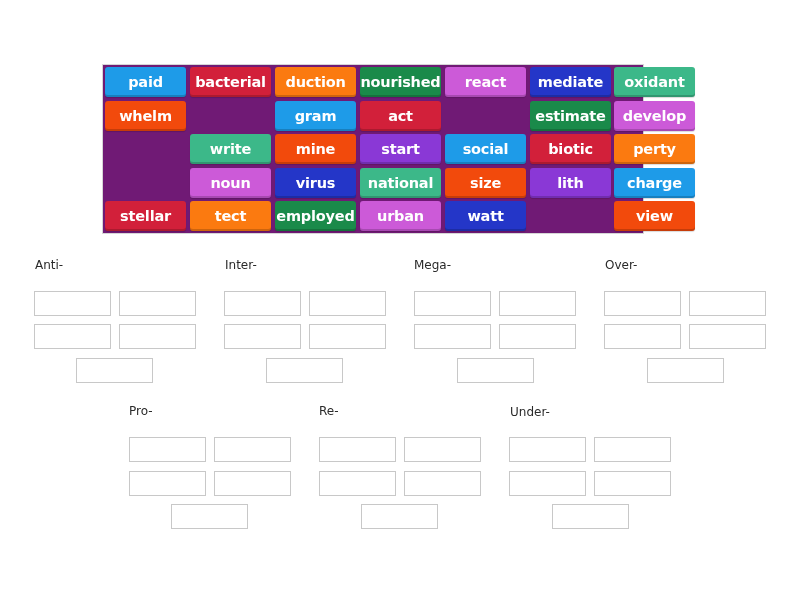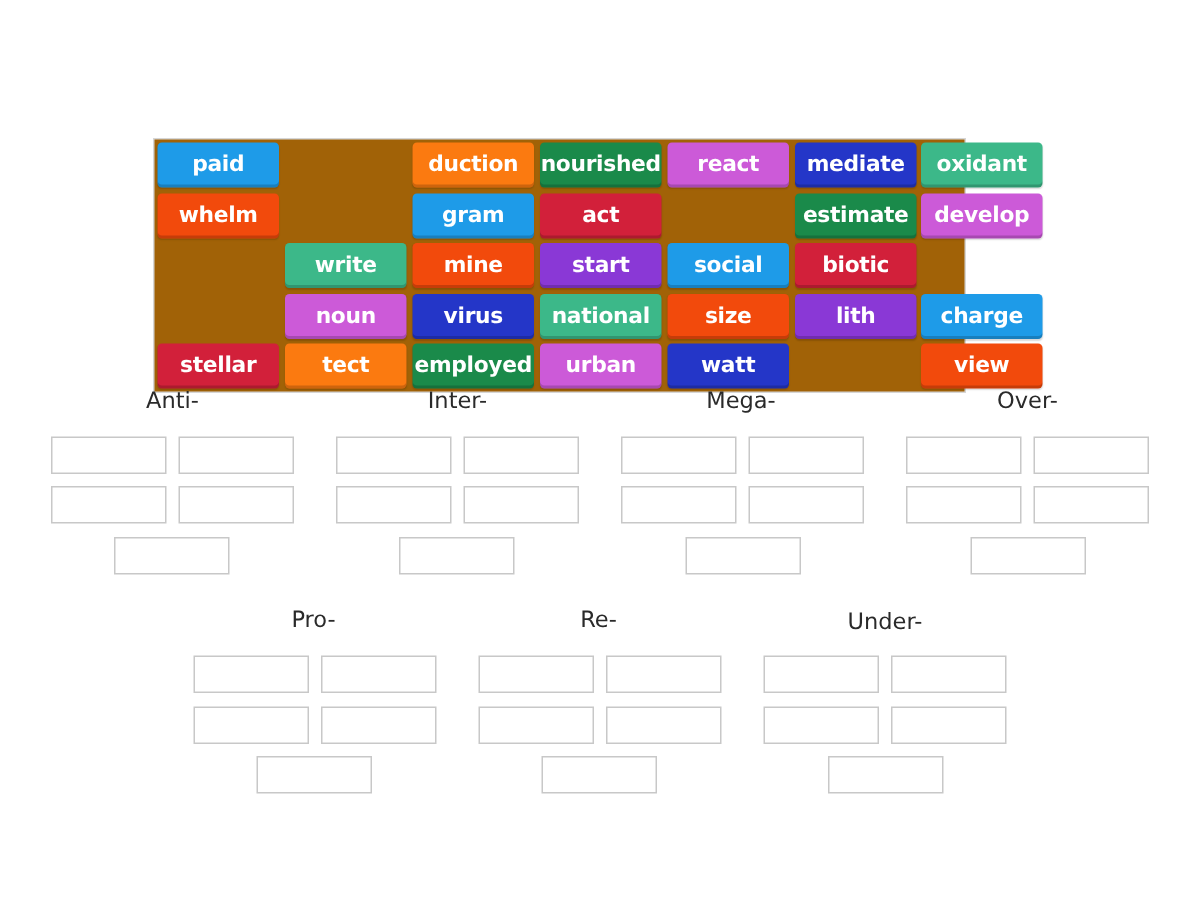--- a/index.html
+++ b/index.html
@@ -1,53 +1,55 @@
 <!DOCTYPE html>
 <html><head>
 <meta charset="utf-8">
 <style>
   html, body { margin: 0; padding: 0; background: #ffffff; }
   body { width: 800px; height: 600px; position: relative; overflow: hidden;
          font-family: "DejaVu Sans", "Liberation Sans", sans-serif; }
   .bank { position: absolute; left: 102px; top: 64px; width: 542px; height: 170px;
-          border: 1px solid #d6d6d6; background: #a16207; box-sizing: border-box; margin-top: 28px; }
+          border: 1px solid #d6d6d6; background: #701a75; box-sizing: border-box; }
   .tile { position: absolute; width: 81px; height: 30px; border-radius: 3px;
           color: #ffffff; font-weight: bold; font-size: 14.5px; letter-spacing: -0.2px;
           display: flex; align-items: center; justify-content: center;
           box-shadow: inset 0 -2px 0 rgba(0,0,0,0.18), 0 1px 1px rgba(0,0,0,0.15);
           cursor: grab; white-space: nowrap; overflow: hidden;
           font-family: "DejaVu Sans", sans-serif; }
-  .group-title { position: absolute; width: 160px; text-align: center;
-                 font-size: 15px; color: #2a2a2a; font-family: "DejaVu Sans", sans-serif; }
+  .group-title { position: absolute; width: 160px; 
+                 font-size: 12px; color: #2a2a2a; font-family: "DejaVu Sans", sans-serif; }
   .slot { position: absolute; width: 77px; height: 25px; border: 1px solid #c8c8c8;
           box-sizing: border-box; background: #ffffff; }
 </style>
 </head>
 <body>
 
 <div class="bank">
 
   <div class="tile" style="left:2px;top:2px;background:#1e9be8">paid</div>
+  <div class="tile" style="left:87px;top:2px;background:#d2203a">bacterial</div>
   <div class="tile" style="left:172px;top:2px;background:#fb7a10">duction</div>
   <div class="tile" style="left:257px;top:2px;background:#1a8a4a">nourished</div>
   <div class="tile" style="left:342px;top:2px;background:#cc5ad8">react</div>
   <div class="tile" style="left:427px;top:2px;background:#2436c8">mediate</div>
   <div class="tile" style="left:511px;top:2px;background:#3cb889">oxidant</div>
 
   <div class="tile" style="left:2px;top:36px;background:#f24a0c">whelm</div>
   <div class="tile" style="left:172px;top:36px;background:#1e9be8">gram</div>
   <div class="tile" style="left:257px;top:36px;background:#d2203a">act</div>
   <div class="tile" style="left:427px;top:36px;background:#1a8a4a">estimate</div>
   <div class="tile" style="left:511px;top:36px;background:#cc5ad8">develop</div>
 
   <div class="tile" style="left:87px;top:69px;background:#3cb889">write</div>
   <div class="tile" style="left:172px;top:69px;background:#f24a0c">mine</div>
   <div class="tile" style="left:257px;top:69px;background:#8a38d6">start</div>
   <div class="tile" style="left:427px;top:69px;background:#d2203a">biotic</div>
   <div class="tile" style="left:342px;top:69px;background:#1e9be8">social</div>
+  <div class="tile" style="left:511px;top:69px;background:#fb7a10">perty</div>
 
   <div class="tile" style="left:87px;top:103px;background:#cc5ad8">noun</div>
   <div class="tile" style="left:172px;top:103px;background:#2436c8">virus</div>
   <div class="tile" style="left:257px;top:103px;background:#3cb889">national</div>
   <div class="tile" style="left:342px;top:103px;background:#f24a0c">size</div>
   <div class="tile" style="left:427px;top:103px;background:#8a38d6">lith</div>
   <div class="tile" style="left:511px;top:103px;background:#1e9be8">charge</div>
 
   <div class="tile" style="left:2px;top:136px;background:#d2203a">stellar</div>
   <div class="tile" style="left:87px;top:136px;background:#fb7a10">tect</div>

